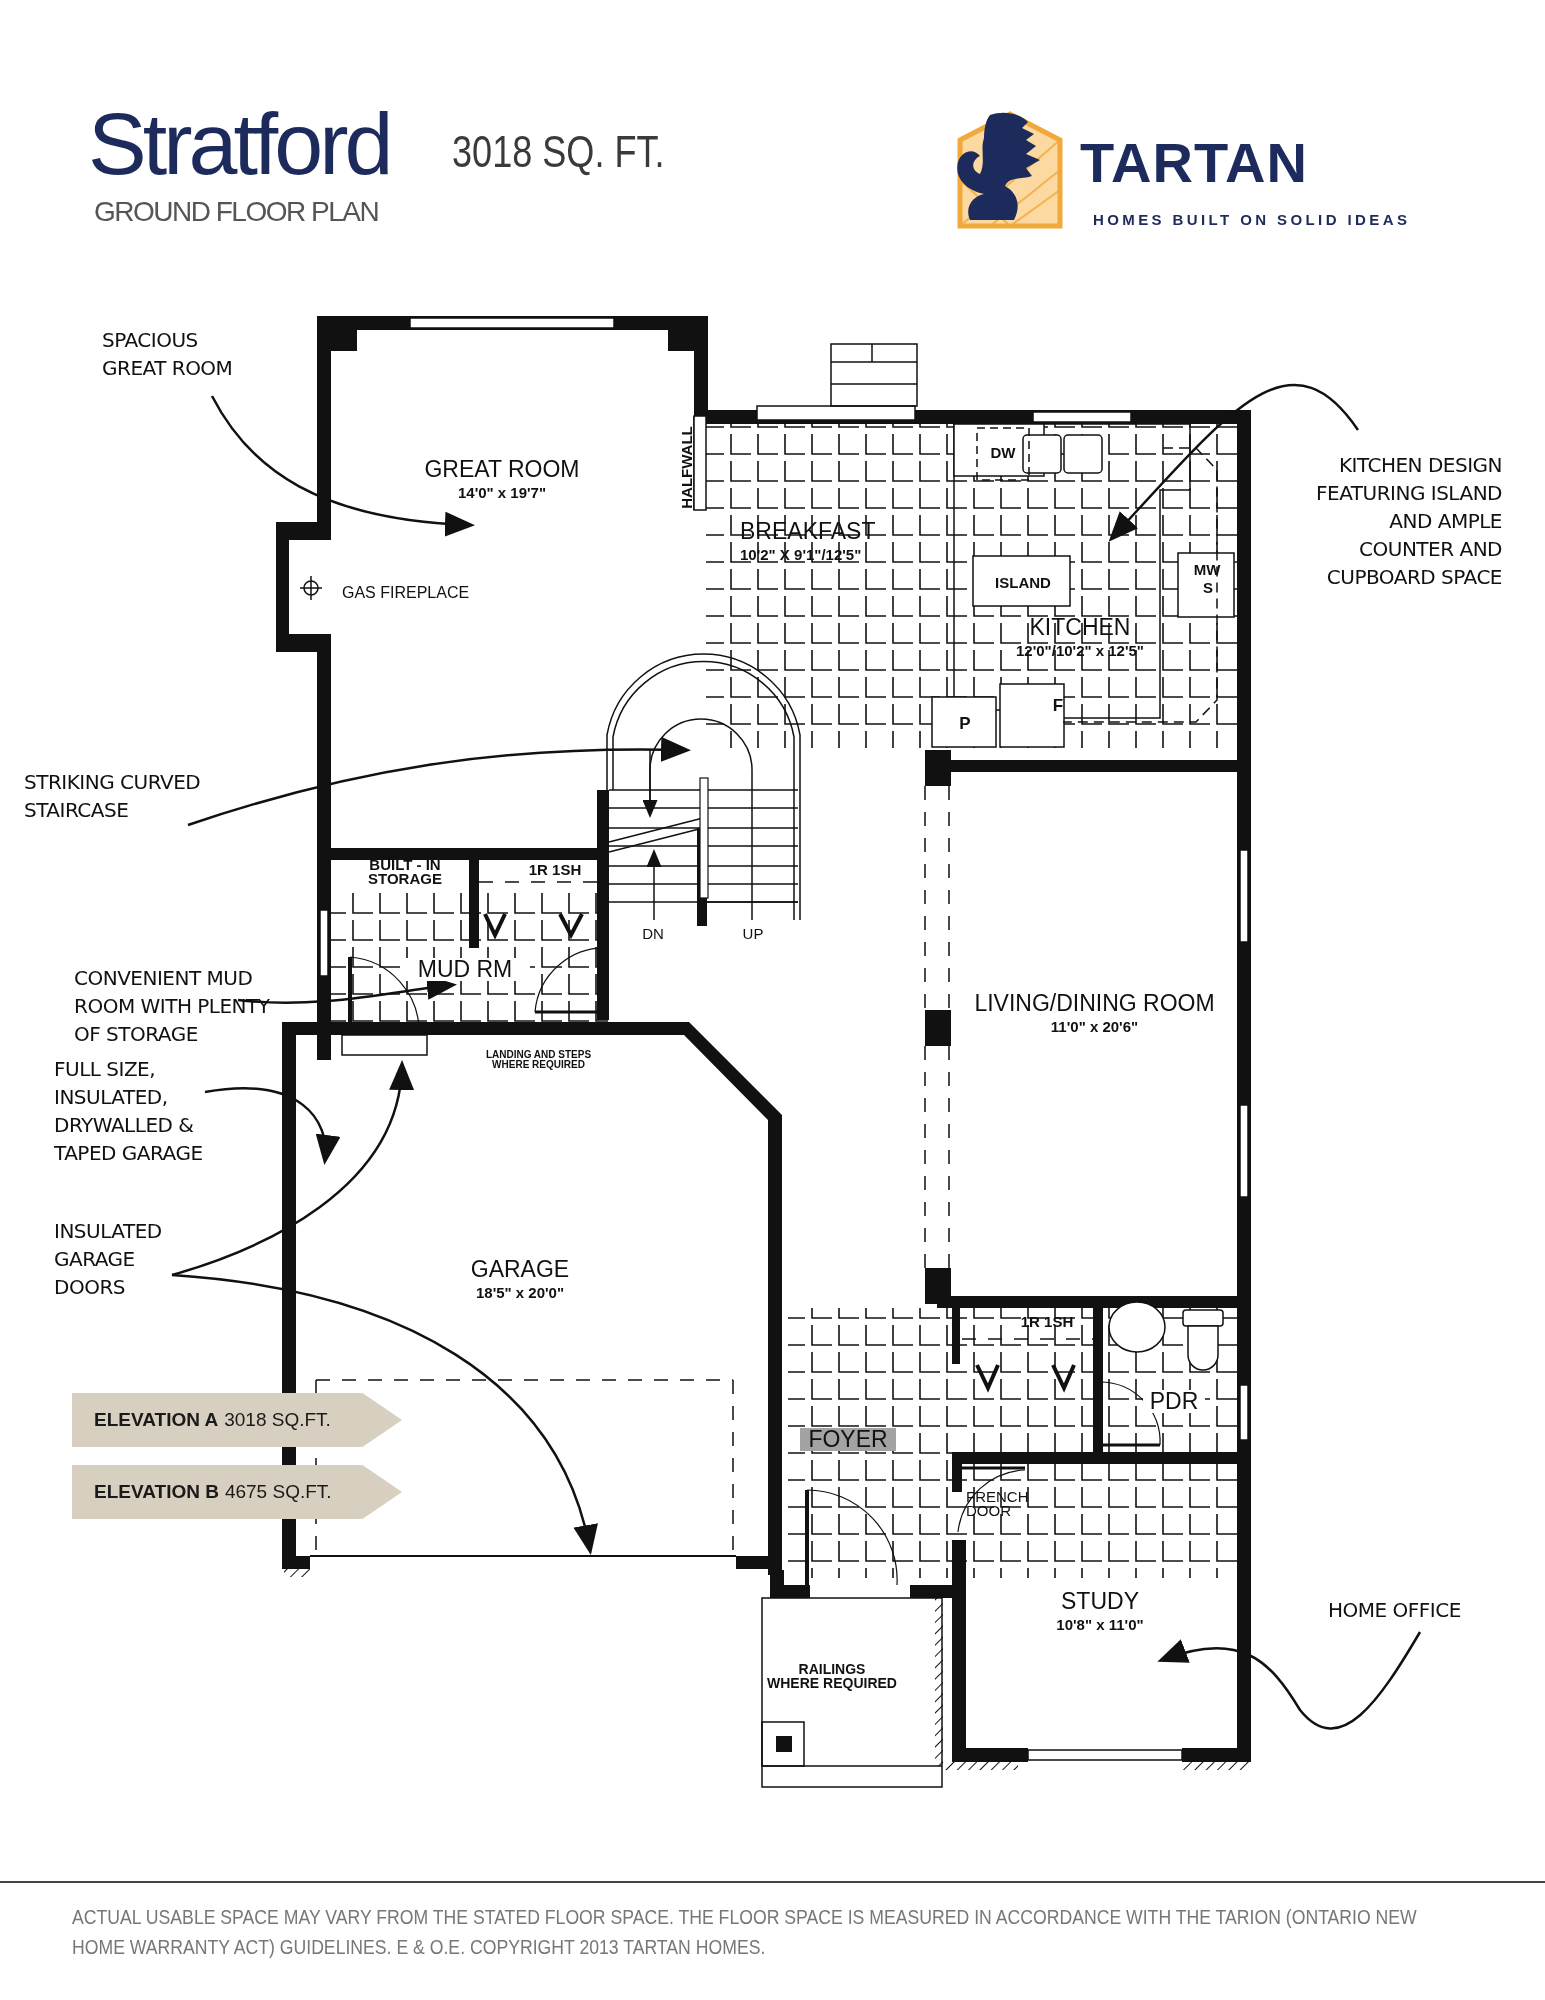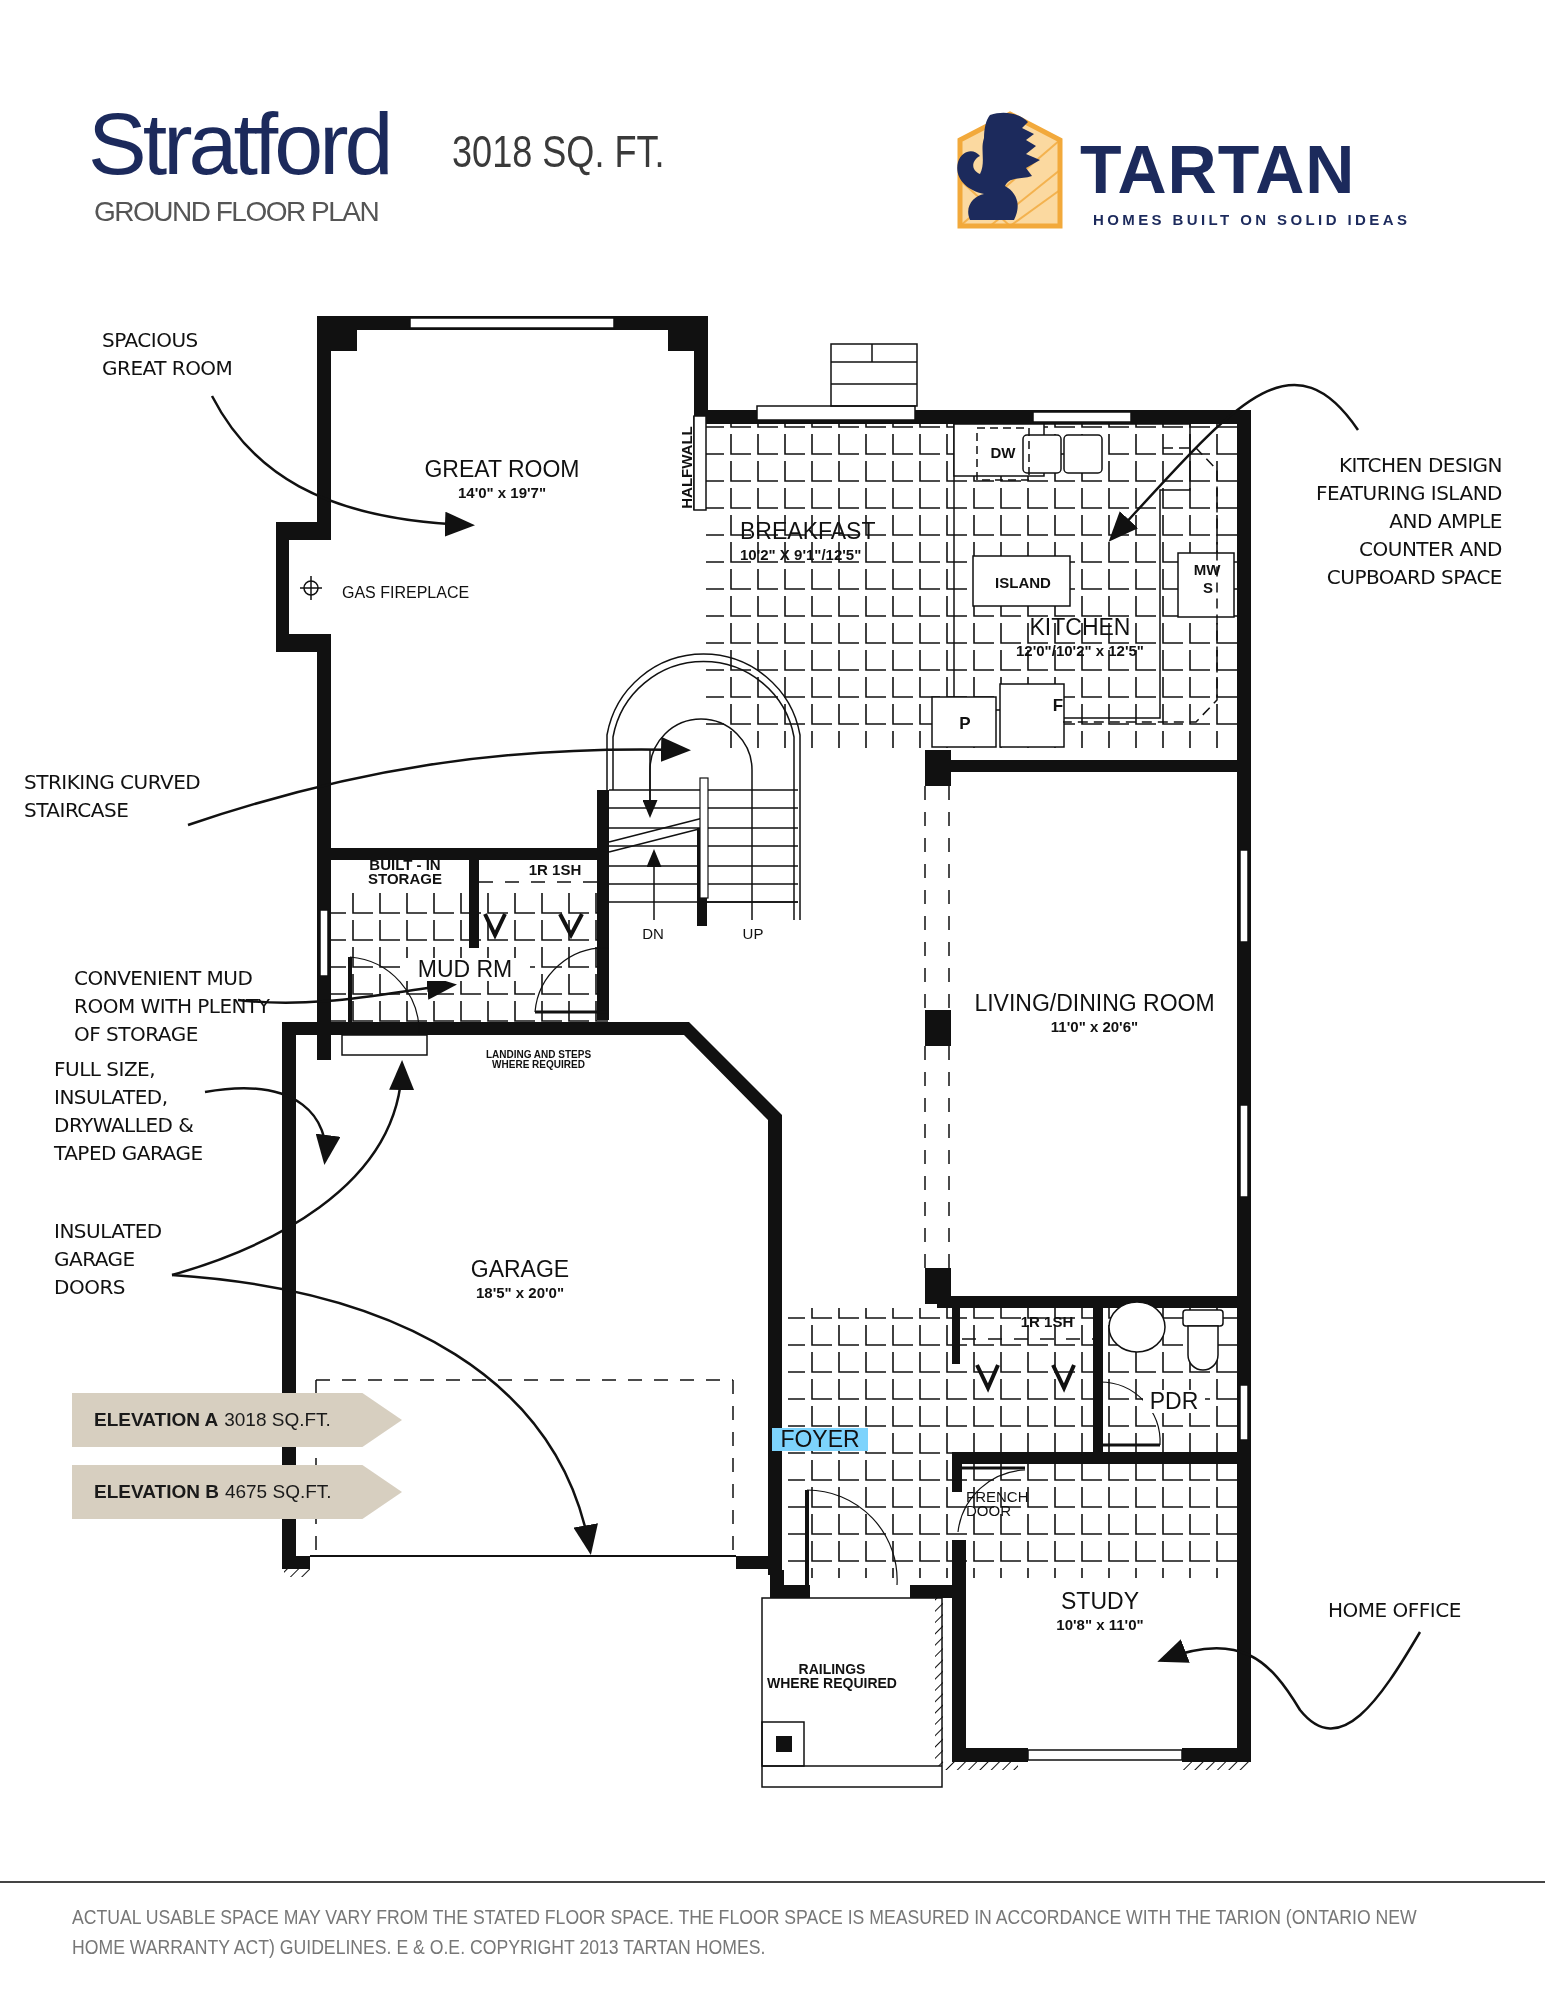--- a/index.html
+++ b/index.html
@@ -1,21 +1,21 @@
 <!DOCTYPE html>
 <html><head>
 <meta charset="utf-8">
 <style>
   html,body{margin:0;padding:0;background:#fff;}
   body{width:1545px;height:2000px;position:relative;overflow:hidden;font-family:"Liberation Sans",sans-serif;}
   .abs{position:absolute;}
   .title{left:88px;top:100px;font-size:88px;color:#1c2a5c;letter-spacing:-4px;font-weight:400;line-height:1;}
   .sqft{left:452px;top:130px;font-size:44px;color:#3a3a3a;transform:scaleX(0.82);transform-origin:left top;line-height:1;}
   .subtitle{left:94px;top:198px;font-size:28px;color:#555;letter-spacing:-1.5px;font-weight:300;line-height:1;}
-  .brand{left:1080px;top:135px;font-size:68px;font-weight:700;color:#1c2a5c;letter-spacing:1px;line-height:1;}
+  .brand{left:1080px;top:135px;font-size:56px;font-weight:700;color:#1c2a5c;letter-spacing:1px;line-height:1;}
   .tagline{left:1093px;top:212px;font-size:15px;font-weight:700;color:#1c2a5c;letter-spacing:3.4px;line-height:1;}
   .plan{left:0;top:0;width:1545px;height:2000px;}
   .callout{font-family:"DejaVu Sans",sans-serif;font-size:20px;color:#111;line-height:28px;text-transform:uppercase;letter-spacing:-0.5px;}
   .callout.right{text-align:right;}
   .room{font-family:"Liberation Sans",sans-serif;text-align:center;color:#111;line-height:1;}
   .room .n{font-size:23px;}
   .room .d{font-size:15px;font-weight:700;margin-top:4px;}
   .small{font-family:"Liberation Sans",sans-serif;font-size:15px;color:#111;line-height:1;text-align:center;font-weight:700;}
   .elev{left:72px;width:330px;height:54px;background:#d7cfc0;clip-path:polygon(0 0,88% 0,100% 50%,88% 100%,0 100%);display:flex;align-items:center;padding-left:22px;box-sizing:border-box;font-size:19px;color:#1a1a1a;}
   .elev b{margin-right:6px;}
@@ -272,21 +272,21 @@
   <div class="n">LIVING/DINING ROOM</div>
   <div class="d">11'0" x 20'6"</div>
 </div>
 <div class="abs room" style="left:430px;top:1258px;width:180px;">
   <div class="n">GARAGE</div>
   <div class="d">18'5" x 20'0"</div>
 </div>
 <div class="abs room" style="left:400px;top:958px;width:130px;background:#fff;">
   <div class="n">MUD RM</div>
 </div>
-<div class="abs room" style="left:772px;top:1428px;width:96px;background:#7dd3fc;">
+<div class="abs room" style="left:800px;top:1428px;width:96px;background:#a3a3a3;">
   <div class="n">FOYER</div>
 </div>
 <div class="abs room" style="left:1020px;top:1590px;width:160px;">
   <div class="n">STUDY</div>
   <div class="d">10'8" x 11'0"</div>
 </div>
 <div class="abs room" style="left:1143px;top:1390px;width:62px;background:#fff;">
   <div class="n">PDR</div>
 </div>
 

